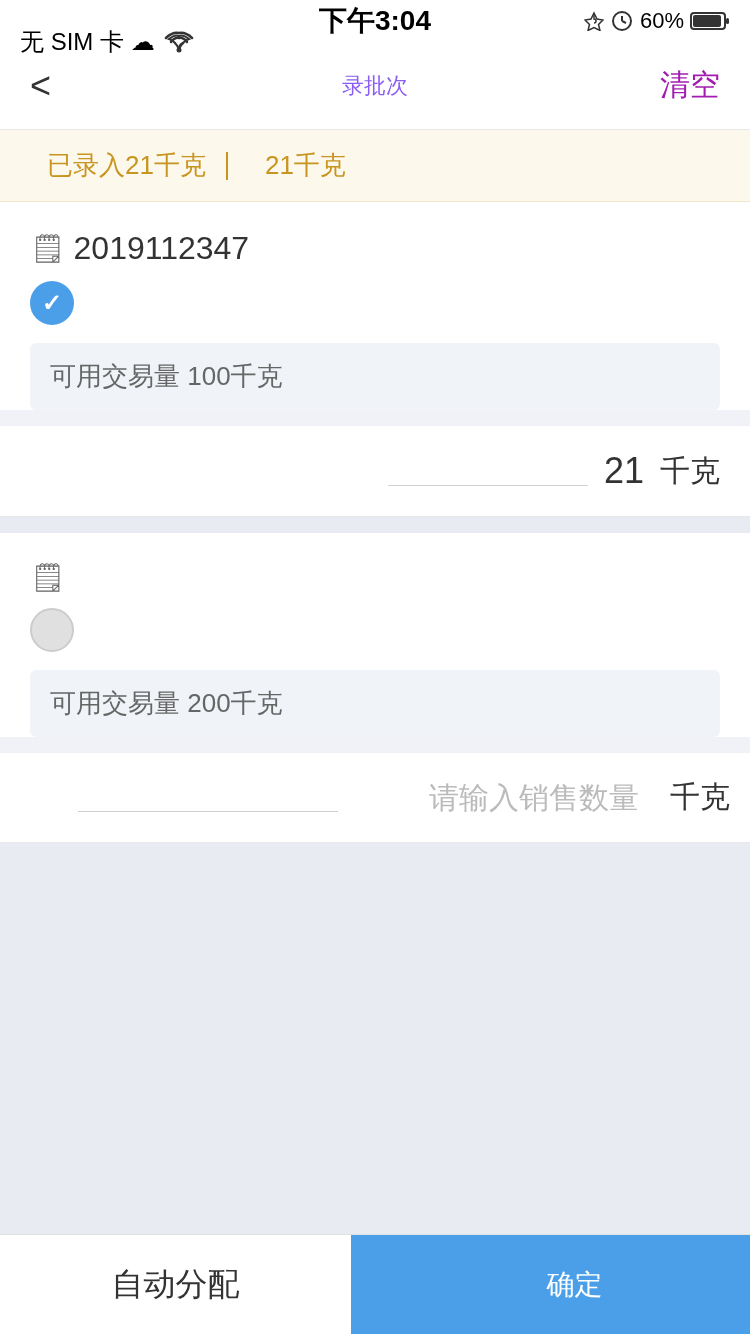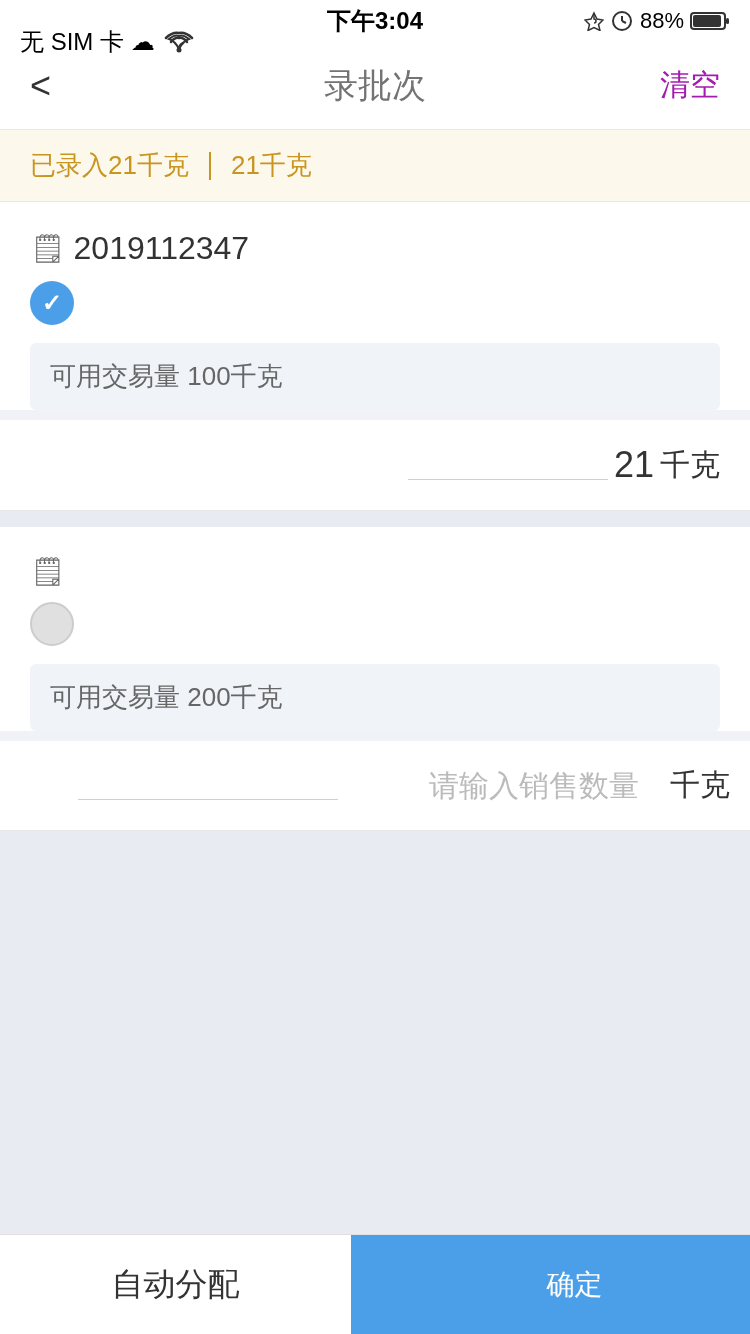--- a/index.html
+++ b/index.html
@@ -24,21 +24,21 @@
       font-weight: 500;
     }
     .status-left {
       display: flex;
       align-items: center;
       gap: 8px;
       font-size: 24px;
       margin-top: 42px;
     }
     .status-center {
-      font-size: 24px;
+      font-size: 28px;
       font-weight: 600;
       position: absolute;
       left: 50%;
       transform: translateX(-50%);
     }
     .status-right {
       display: flex;
       align-items: center;
       gap: 6px;
       font-size: 22px;
@@ -54,23 +54,23 @@
       padding: 0 30px;
       border-bottom: 1px solid #e8e8e8;
     }
     .nav-back {
       font-size: 36px;
       color: #333;
       cursor: pointer;
       font-weight: 300;
     }
     .nav-title {
-      font-size: 34px;
+      font-size: 22px;
       font-weight: 500;
-      color: #737373;
+      color: #8b5cf6;
       position: absolute;
       left: 50%;
       transform: translateX(-50%);
     }
     .nav-action {
       font-size: 30px;
       color: #a21caf;
       cursor: pointer;
     }
 
@@ -79,20 +79,21 @@
       background: #fdf8ec;
       padding: 18px 30px;
       display: flex;
       align-items: center;
       gap: 20px;
       border-bottom: 1px solid #f0e8c8;
     }
     .info-banner-text {
       font-size: 26px;
       color: #c89520;
+      margin-left: 17px;
     }
     .info-banner-divider {
       width: 2px;
       height: 28px;
       background: #c89520;
     }
 
     
     .item-card {
       background: #fff;
@@ -142,33 +143,33 @@
       font-weight: bold;
     }
     .item-date-text {
       font-size: 28px;
       color: #333;
     }
     .item-availability {
       background: #f0f4f8;
       border-radius: 6px;
       padding: 16px 20px;
-      margin-bottom: 10px;
+      margin-bottom: 16px;
       font-size: 26px;
       color: #666;
     }
 
     
     .amount-row {
       background: #fff;
       padding: 24px 30px;
       display: flex;
       align-items: center;
       justify-content: flex-end;
-      gap: 6px;
+      gap: 16px;
       border-bottom: 1px solid #e8e8e8;
     }
     .amount-value {
       font-size: 36px;
       font-weight: 500;
       color: #333;
     }
     .amount-divider {
       height: 1px;
       background: #d0d0d0;
@@ -290,21 +291,21 @@
   <div class="status-right">
     <svg width="20" height="20" viewBox="0 0 20 20">
       <path d="M10 2 L13 8 L19 9 L14.5 13.5 L16 19.5 L10 16.5 L4 19.5 L5.5 13.5 L1 9 L7 8 Z" fill="none" stroke="#333" stroke-width="1.5"></path>
       <path d="M10 2 L10 8 A2 2 0 0 1 10 12" fill="none" stroke="#333" stroke-width="1.5"></path>
     </svg>
     <svg width="24" height="24" viewBox="0 0 24 24">
       <circle cx="12" cy="12" r="9" stroke="#333" stroke-width="2" fill="none"></circle>
       <line x1="12" y1="7" x2="12" y2="12" stroke="#333" stroke-width="2"></line>
       <line x1="12" y1="12" x2="16" y2="14" stroke="#333" stroke-width="2"></line>
     </svg>
-    <span>88%</span>
+    <span>60%</span>
     <svg width="40" height="22" viewBox="0 0 40 22">
       <rect x="1" y="3" width="34" height="16" rx="3" stroke="#333" stroke-width="2" fill="none"></rect>
       <rect x="3" y="5" width="28" height="12" rx="2" fill="#333"></rect>
       <rect x="36" y="8" width="3" height="6" rx="1.5" fill="#333"></rect>
     </svg>
   </div>
 </div>
 
 <div class="nav-bar">
   <span class="nav-back">&lt;</span>

